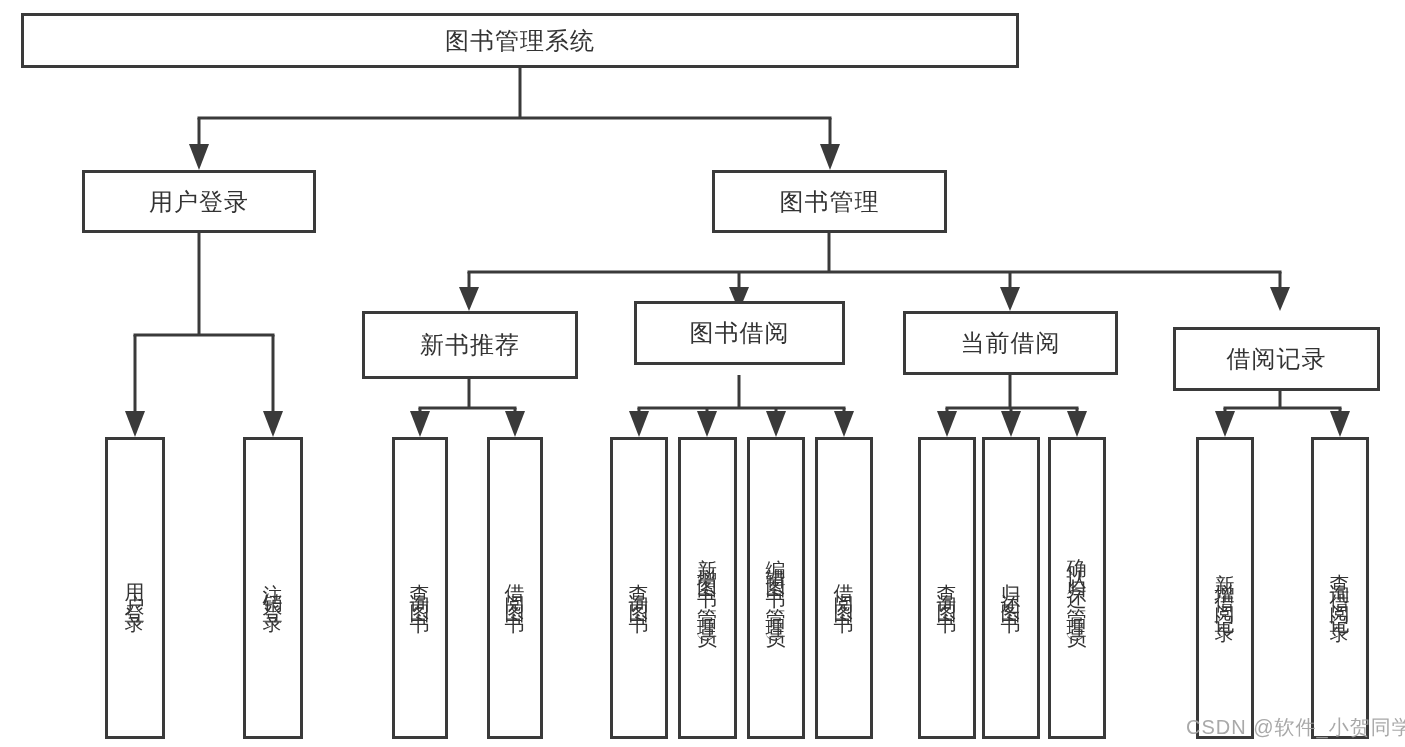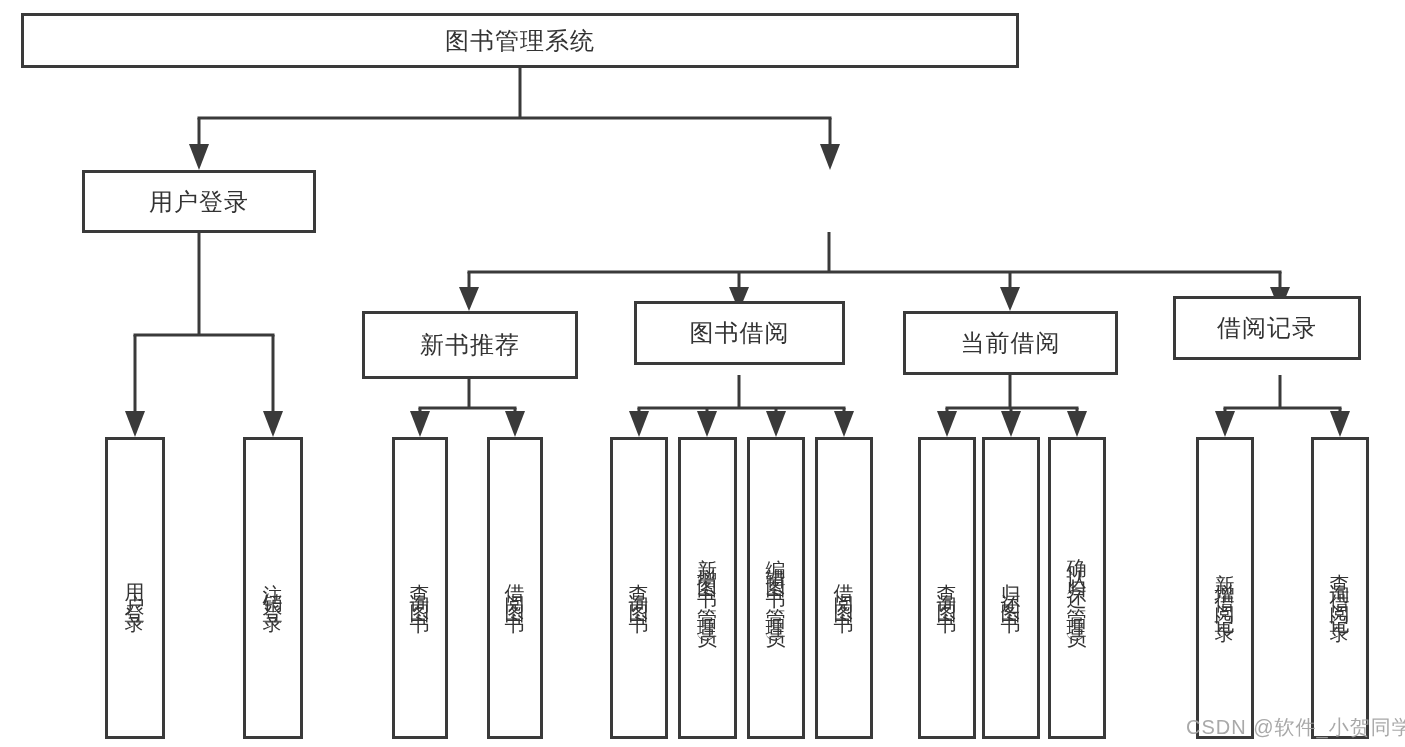--- a/index.html
+++ b/index.html
@@ -94,31 +94,34 @@
     </g>
   </svg>
 
   <div class="box" style="left:21px;top:13px;width:998px;height:55px">
     <span class="hlabel">图书管理系统</span>
   </div>
 
   <div class="box" style="left:82px;top:170px;width:234px;height:63px">
     <span class="hlabel">用户登录</span>
   </div>
+  <div class="box" style="left:712px;top:170px;width:235px;height:63px">
+    <span class="hlabel">图书管理</span>
+  </div>
 
   <div class="box" style="left:362px;top:311px;width:216px;height:68px">
     <span class="hlabel">新书推荐</span>
   </div>
   <div class="box" style="left:634px;top:301px;width:211px;height:64px">
     <span class="hlabel">图书借阅</span>
   </div>
   <div class="box" style="left:903px;top:311px;width:215px;height:64px">
     <span class="hlabel">当前借阅</span>
   </div>
-  <div class="box" style="left:1173px;top:296px;width:188px;height:64px">
+  <div class="box" style="left:1173px;top:327px;width:207px;height:64px">
     <span class="hlabel">借阅记录</span>
   </div>
 
   <div class="box leaf" style="left:105px;top:437px;width:60px;height:302px">
     <span class="vlabel">用户登录</span>
   </div>
   <div class="box leaf" style="left:243px;top:437px;width:60px;height:302px">
     <span class="vlabel">注销登录</span>
   </div>
 

